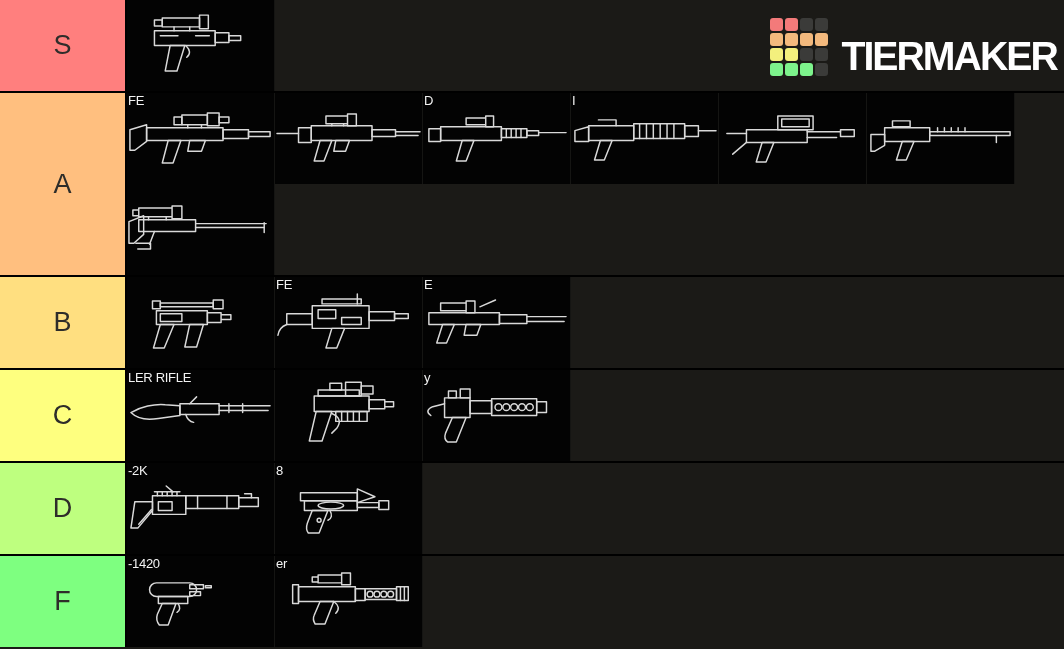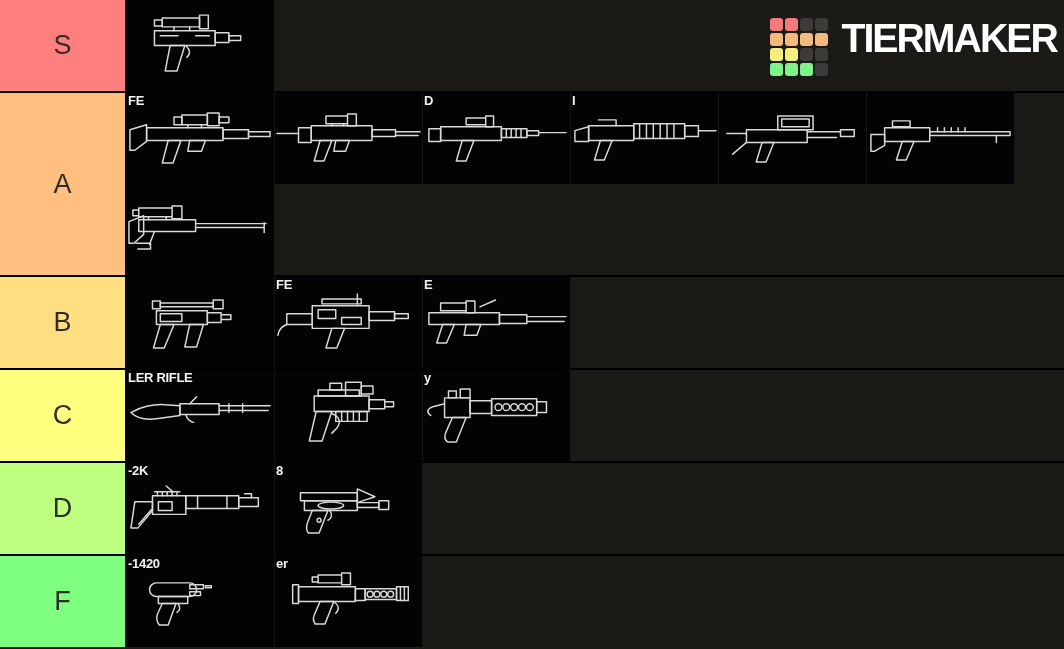--- a/index.html
+++ b/index.html
@@ -7,23 +7,23 @@
        font-family:"Liberation Sans",sans-serif;overflow:hidden;display:flex;flex-direction:column;}
   .tier-row{display:flex;border-bottom:2px solid #000;flex:0 0 auto;}
   .tier-row:last-child{border-bottom:none;flex:1;}
   .tier-label{width:125px;flex:0 0 125px;border-right:2px solid #000;display:flex;
               align-items:center;justify-content:center;}
   .tier-letter{font-size:27px;color:#2e2d2a;line-height:1;}
   .tier-content{flex:1;display:flex;flex-wrap:wrap;align-content:flex-start;background:var(--appbg,#1b1a17);}
   .cell{width:147px;height:91px;flex:0 0 147px;background:var(--cellbg,#030303);
         border-right:1px solid #151513;position:relative;box-sizing:content-box;}
   .cell svg{width:100%;height:100%;display:block;}
-  .wlabel{position:absolute;top:1px;left:1px;font-size:13px;font-weight:bold;color:#f2f2f2;
+  .wlabel{position:absolute;top:1px;left:1px;font-size:13px;font-weight:normal;color:#f2f2f2;
           letter-spacing:-0.3px;line-height:1.1;white-space:nowrap;}
-  .logo{position:absolute;top:18px;right:7px;display:flex;align-items:flex-start;gap:9px;}
+  .logo{position:absolute;top:18px;right:7px;display:flex;align-items:flex-end;gap:9px;}
   .logo-grid{display:grid;grid-template-columns:repeat(4,13px);grid-auto-rows:13px;gap:2px;}
   .logo-sq{border-radius:3px;}
   .logo-text{color:#fff;font-size:40px;font-weight:bold;letter-spacing:-2px;
              transform:scaleX(0.98);transform-origin:right center;line-height:1;}
   .defs-holder{position:absolute;width:0;height:0;overflow:hidden;}
 </style>
 </head>
 <body>
 
 <div class="app">

